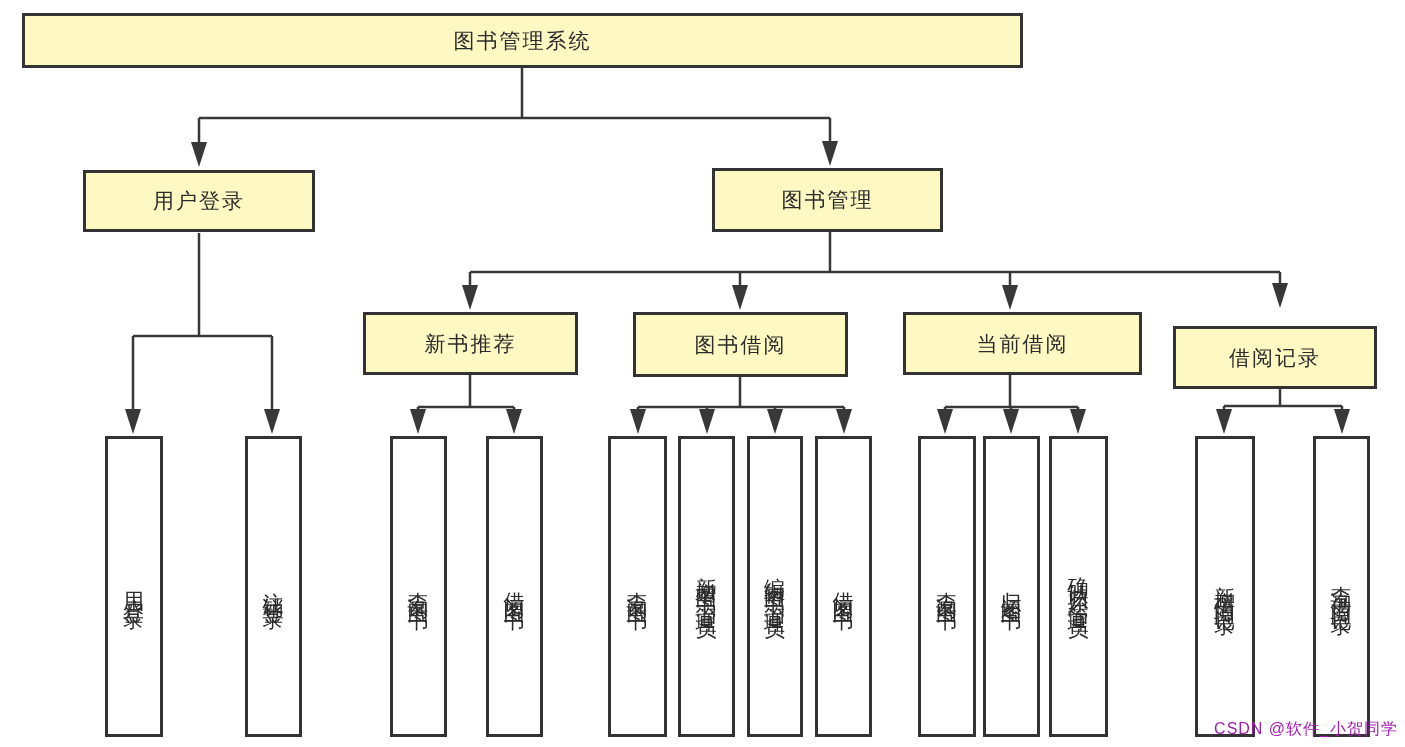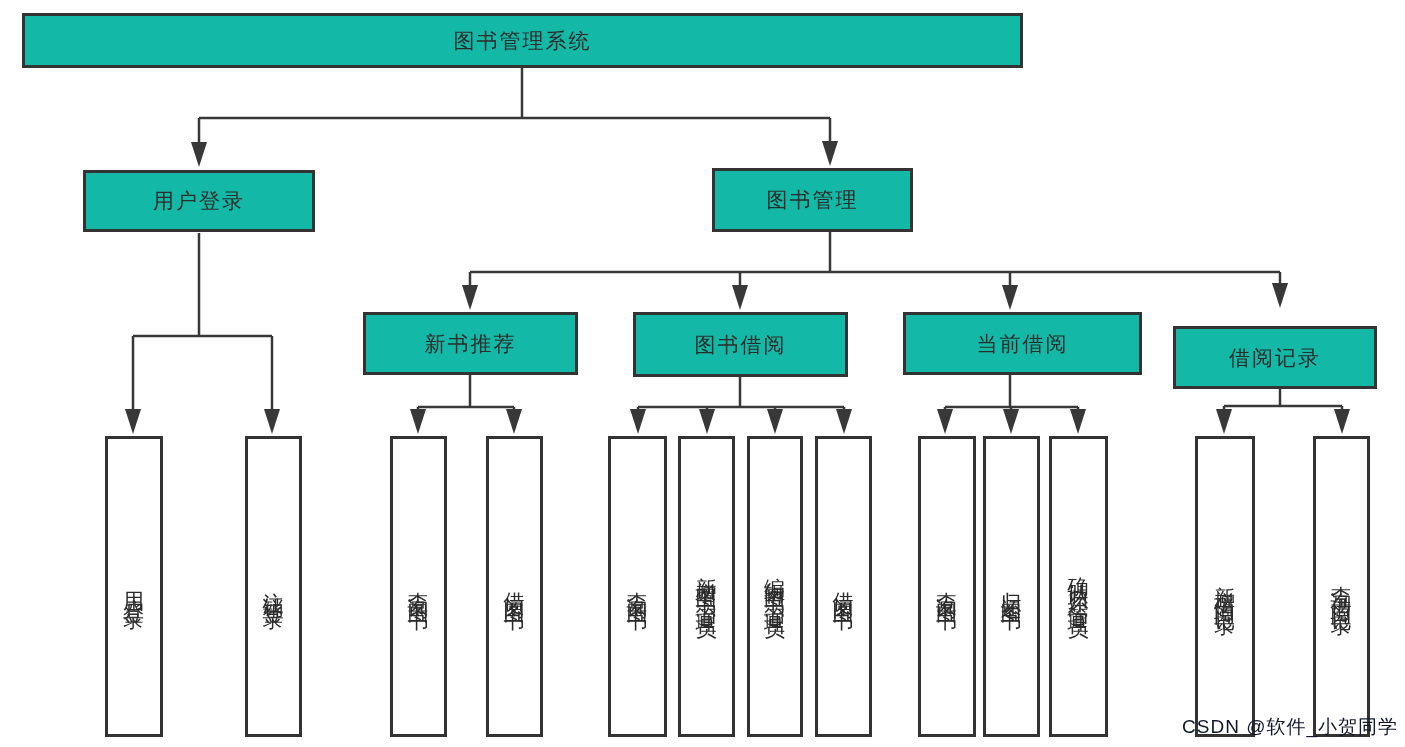--- a/index.html
+++ b/index.html
@@ -12,21 +12,21 @@
     color: #2b2b2b;
     overflow: hidden;
   }
   #connectors {
     position: absolute;
     left: 0; top: 0;
   }
   .hbox {
     position: absolute;
     box-sizing: border-box;
-    background: #14b8a6;
+    background: #fef9c3;
     border: 3px solid #333333;
     display: flex;
     align-items: center;
     justify-content: center;
     font-size: 21px;
     letter-spacing: 2px;
     z-index: 2;
   }
   .vbox {
     position: absolute;
@@ -44,23 +44,23 @@
     writing-mode: vertical-rl;
     font-size: 21px;
     letter-spacing: 6px;
     line-height: 1;
     white-space: nowrap;
   }
   #watermark {
     position: absolute;
     right: 7px;
     bottom: 7px;
-    font-size: 19px;
+    font-size: 16px;
     letter-spacing: 1px;
-    color: #0f172a;
+    color: #a21caf;
     z-index: 3;
   }
 </style>
 </head>
 <body>
 
 <div id="canvas">
 
   <svg id="connectors" width="1405" height="747" viewBox="0 0 1405 747">
     <g stroke="#383838" stroke-width="2.5" fill="none">
@@ -95,21 +95,21 @@
     </g>
   </svg>
 
   <div class="hbox" style="left:22px; top:13px; width:1001px; height:55px;">
     <span>图书管理系统</span>
   </div>
 
   <div class="hbox" style="left:83px; top:170px; width:232px; height:62px;">
     <span>用户登录</span>
   </div>
-  <div class="hbox" style="left:712px; top:168px; width:201px; height:64px;">
+  <div class="hbox" style="left:712px; top:168px; width:231px; height:64px;">
     <span>图书管理</span>
   </div>
 
   <div class="hbox" style="left:363px; top:312px; width:215px; height:63px;justify-content:center;">
     <span>新书推荐</span>
   </div>
   <div class="hbox" style="left:633px; top:312px; width:215px; height:65px;">
     <span>图书借阅</span>
   </div>
   <div class="hbox" style="left:903px; top:312px; width:239px; height:63px;">

